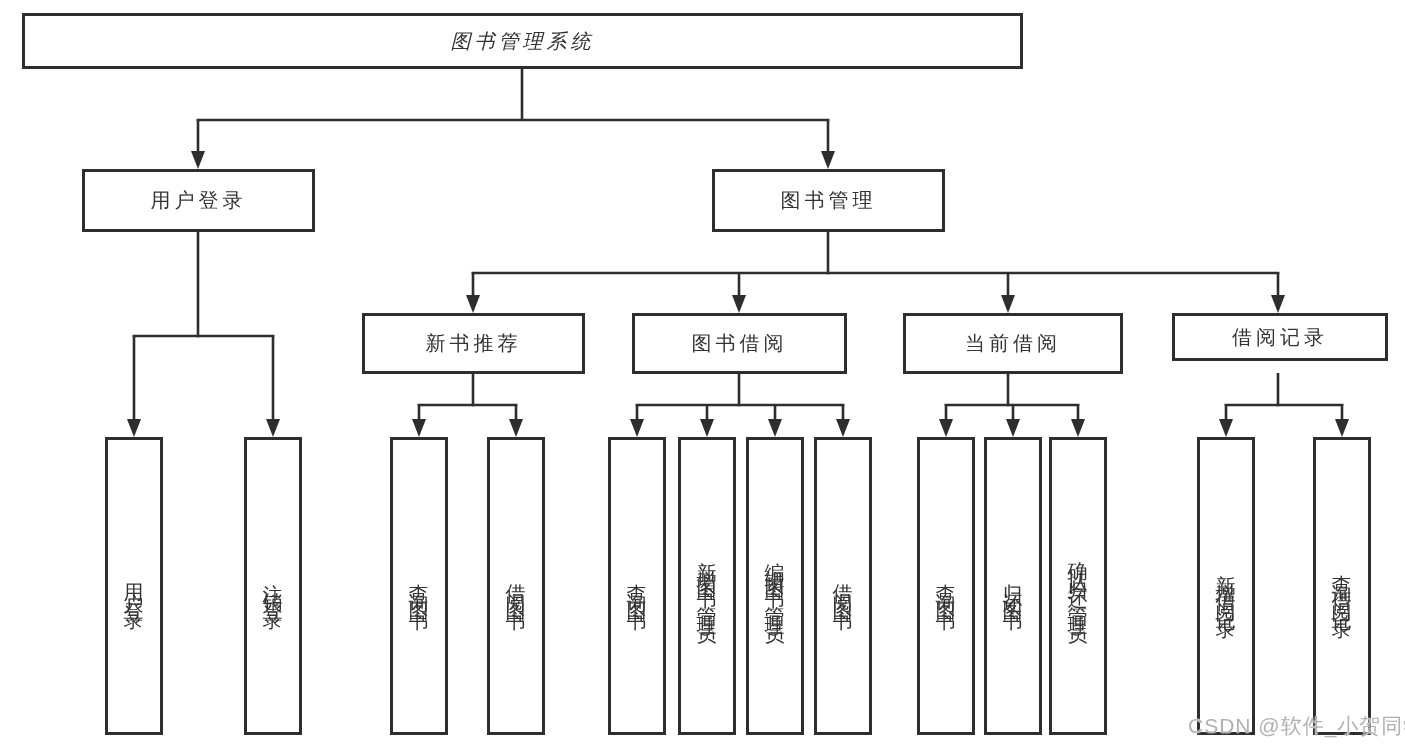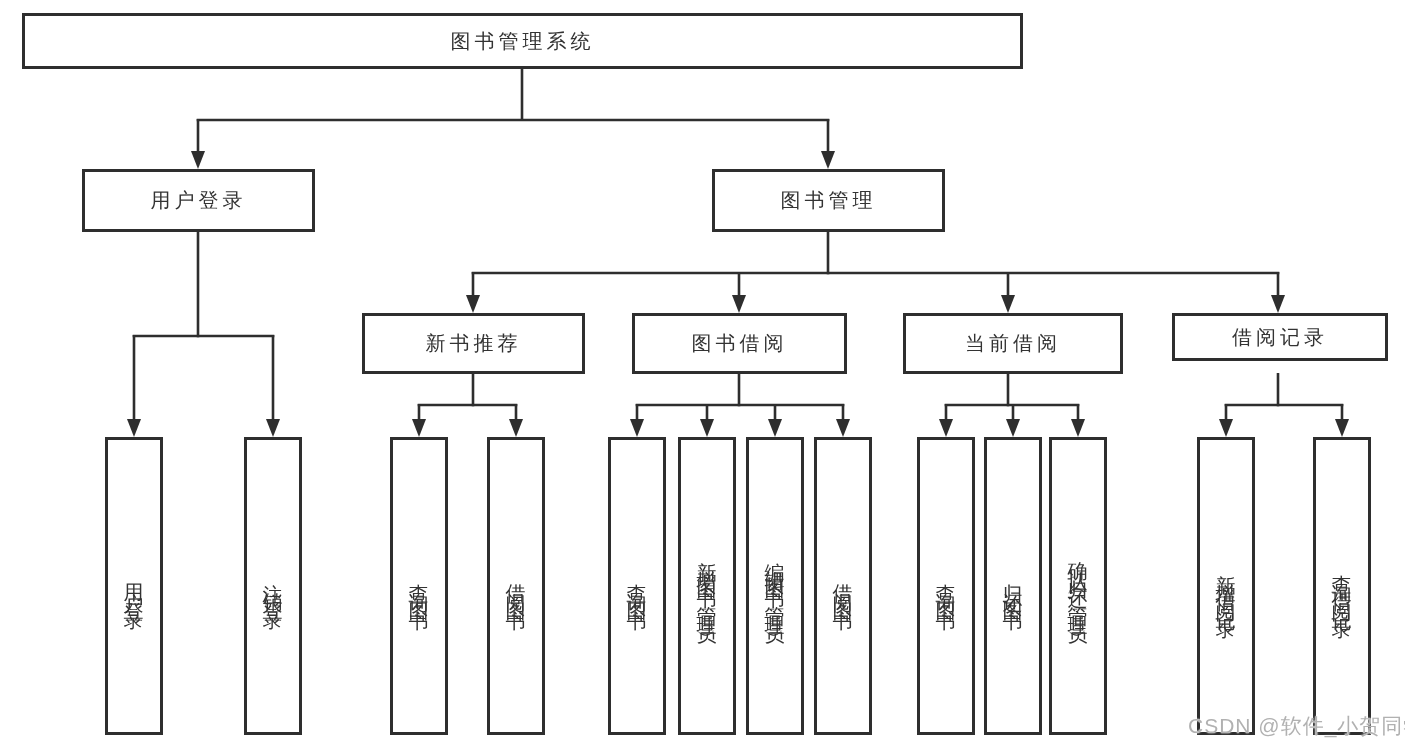--- a/index.html
+++ b/index.html
@@ -113,21 +113,21 @@
       <polygon points="768,419 782,419 775,437"></polygon>
       <polygon points="836,419 850,419 843,437"></polygon>
       <polygon points="939,419 953,419 946,437"></polygon>
       <polygon points="1006,419 1020,419 1013,437"></polygon>
       <polygon points="1071,419 1085,419 1078,437"></polygon>
       <polygon points="1219,419 1233,419 1226,437"></polygon>
       <polygon points="1335,419 1349,419 1342,437"></polygon>
     </g>
   </svg>
 
-  <div class="hbox" style="left:22px; top:13px; width:1001px; height:56px;">
+  <div class="hbox" style="left:22px; top:13px; width:1001px; height:56px;font-style:italic;">
     <span>图书管理系统</span>
   </div>
 
   <div class="hbox" style="left:82px; top:169px; width:233px; height:63px;">
     <span>用户登录</span>
   </div>
   <div class="hbox" style="left:712px; top:169px; width:233px; height:63px;">
     <span>图书管理</span>
   </div>
 

